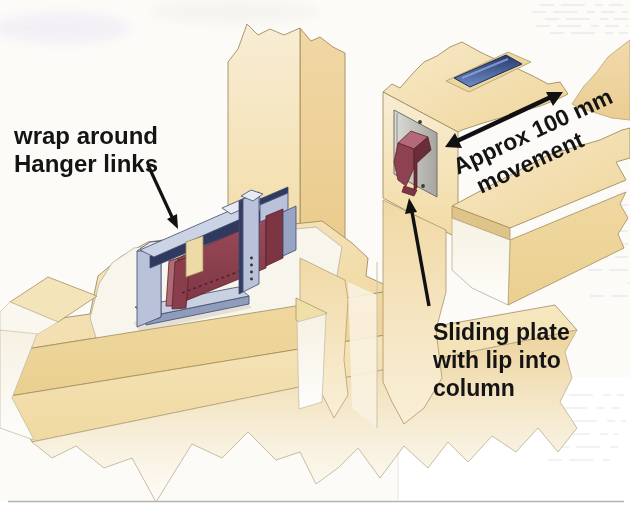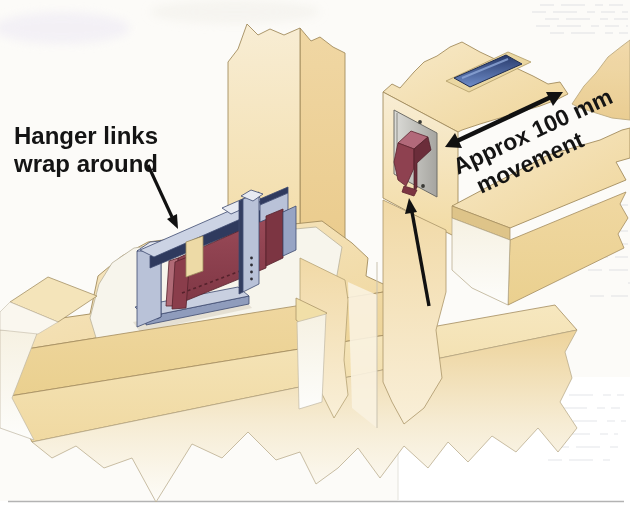--- a/index.html
+++ b/index.html
@@ -212,23 +212,28 @@
       <polygon points="563,92 553,106 546,92" stroke="none"></polygon>
     </g>
     <g>
       <line x1="429" y1="306" x2="412" y2="212" stroke-width="3.4"></line>
       <polygon points="409,198 417,212 405,214" stroke="none"></polygon>
     </g>
   </g>
 </svg>
 
 <div class="lbl lbl-hanger">
+  <span>wrap around</span>
   <span>Hanger links</span>
-  <span>wrap around</span>
 </div>
 
 <div class="lbl lbl-movement">
   <span>Approx 100 mm</span>
   <span class="l2">movement</span>
 </div>
 
+<div class="lbl lbl-sliding">
+  <span>Sliding plate</span>
+  <span>with lip into</span>
+  <span>column</span>
+</div>
 
 </div>
 
 </body></html>

